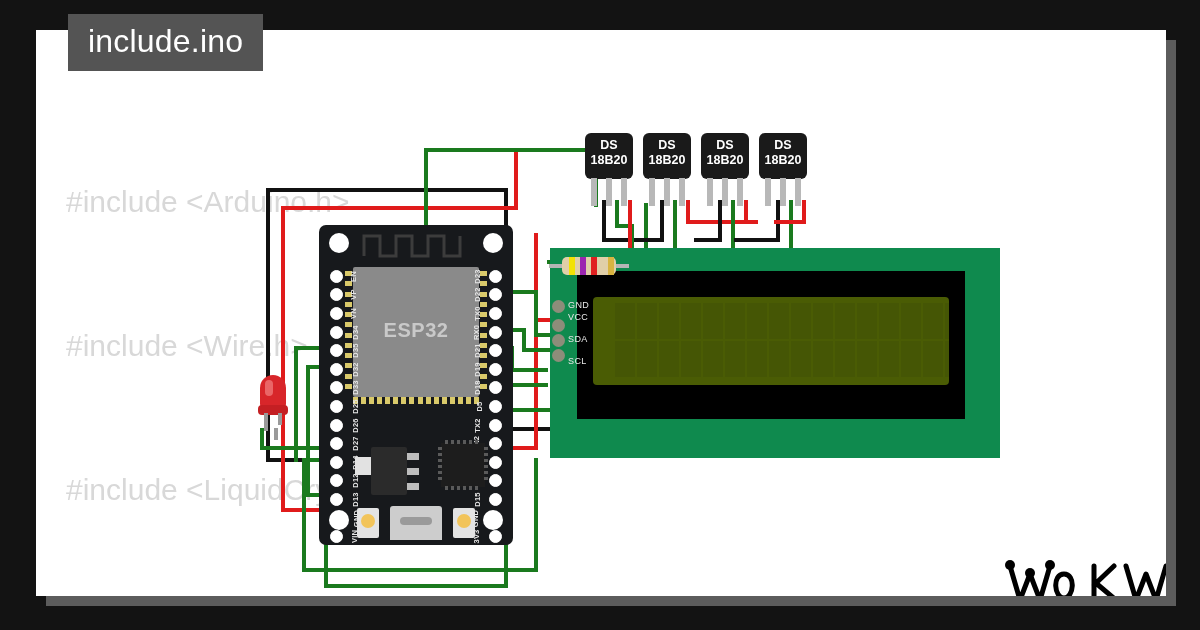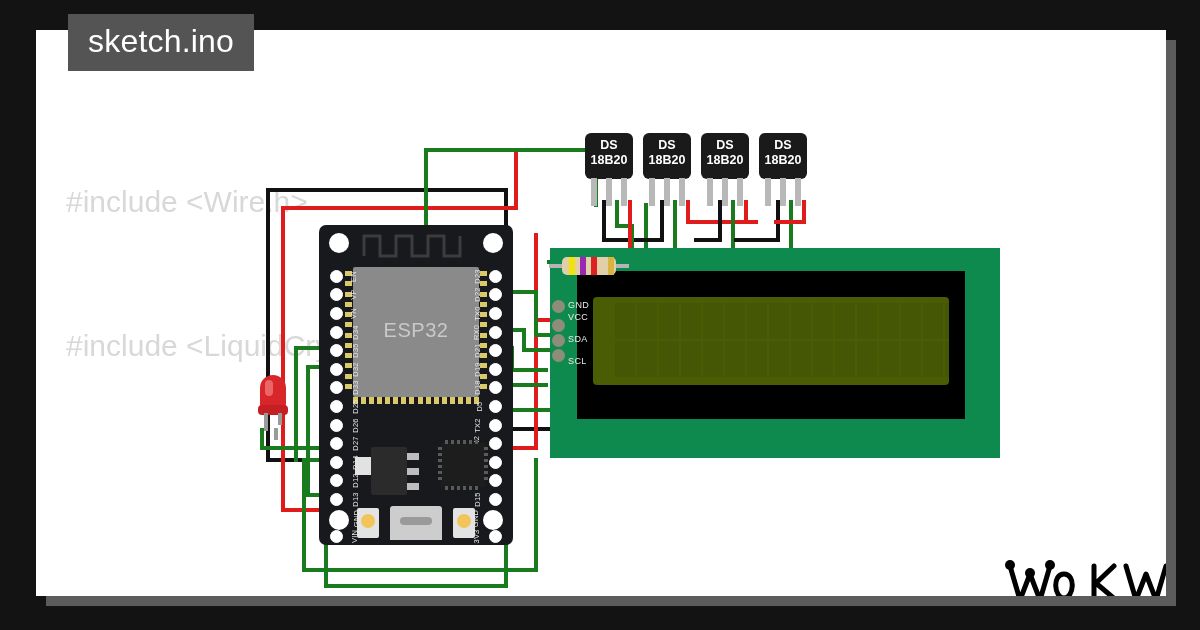--- a/index.html
+++ b/index.html
@@ -52,21 +52,21 @@
     position:absolute;left:966px;top:522px;width:192px;height:64px;z-index:30;
   }
 
   
   .diagram{position:absolute;left:0;top:0;width:1130px;height:566px;z-index:20;}
   svg.wires{position:absolute;left:0;top:0;width:1130px;height:566px;overflow:visible;}
 
   
   .esp32{
     position:absolute;left:283px;top:195px;width:194px;height:320px;
-    background:#17191c;border-radius:7px;z-index:22;
+    background:#17191c;border-radius:7px;z-index:22;font-weight:bold;
   }
   .esp32 .antenna{
     position:absolute;left:43px;top:7px;width:108px;height:26px;
   }
   .esp32 .module{
     position:absolute;left:34px;top:42px;width:126px;height:130px;
     background:#8a8a8a;border-radius:2px;
   }
   .esp32 .module-label{
     position:absolute;width:100%;top:52px;text-align:center;
@@ -140,20 +140,21 @@
 </head>
 <body>
 
 <div id="stage">
 
   <div class="canvas-shadow"></div>
 
   <div class="canvas">
 
     <div class="code-layer">
+      <div class="code-line">#include &lt;Arduino.h&gt;</div>
       <div class="code-line">#include &lt;Wire.h&gt;</div>
       <div class="code-line">#include &lt;LiquidCrystal_I2C.h&gt;</div>
       
       
       
       
       
       
       
     </div>
@@ -581,15 +582,15 @@
           <circle cx="28" cy="21" r="5"></circle>
           <circle cx="38" cy="49" r="5"></circle>
           <circle cx="48" cy="13" r="5"></circle>
           <circle cx="178" cy="14" r="5"></circle>
         </g>
       </svg>
     </div>
 
   </div>
 
-  <div class="file-tab">sketch.ino</div>
+  <div class="file-tab">include.ino</div>
 
 </div>
 
 </body></html>

